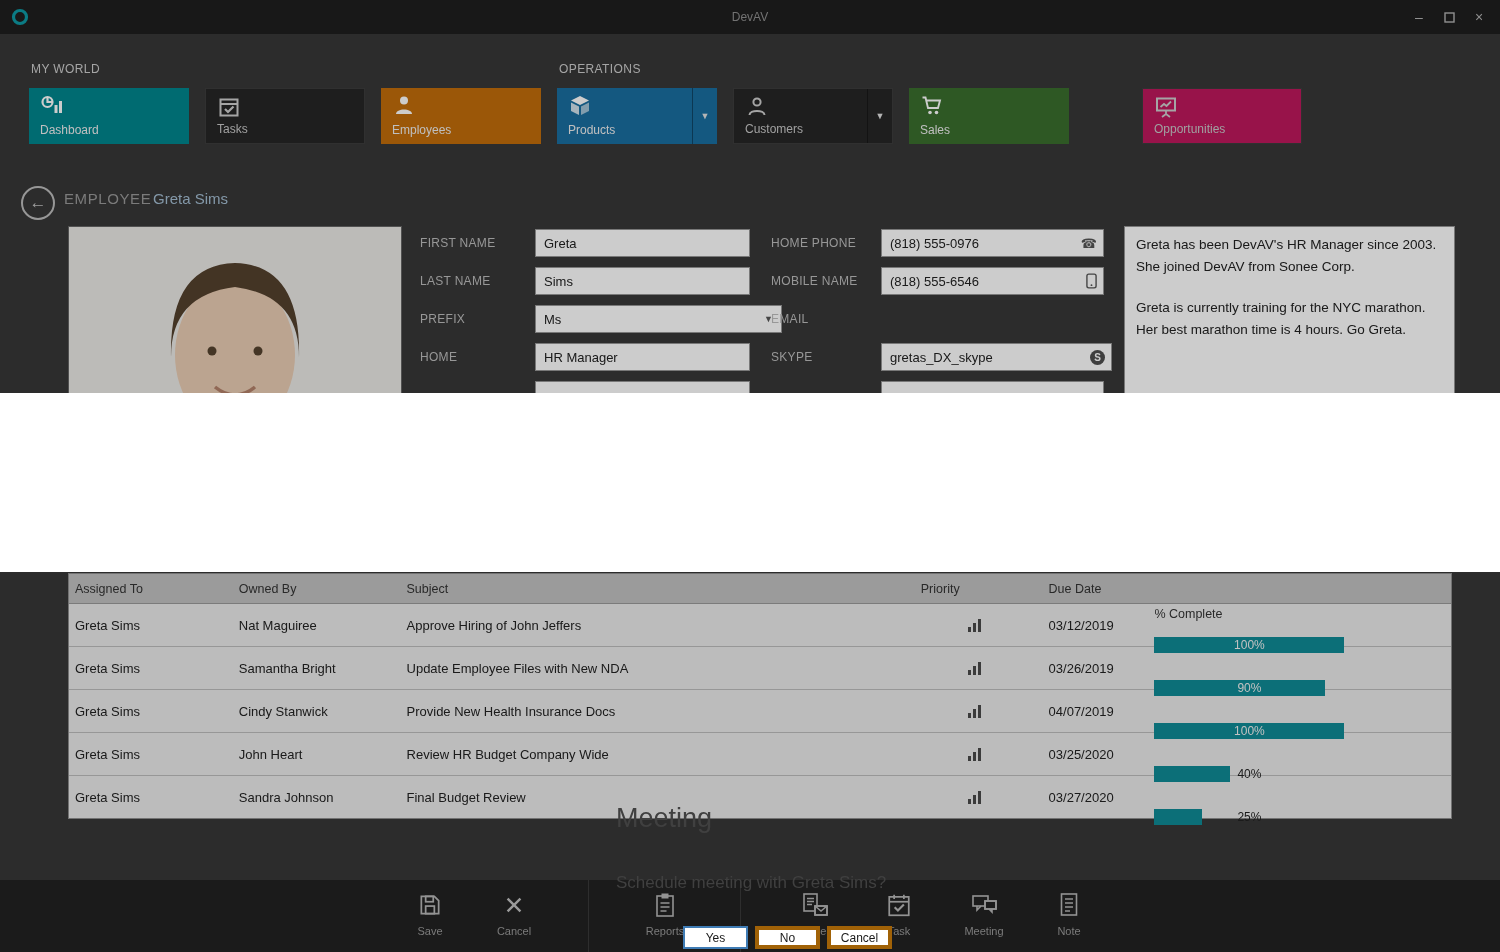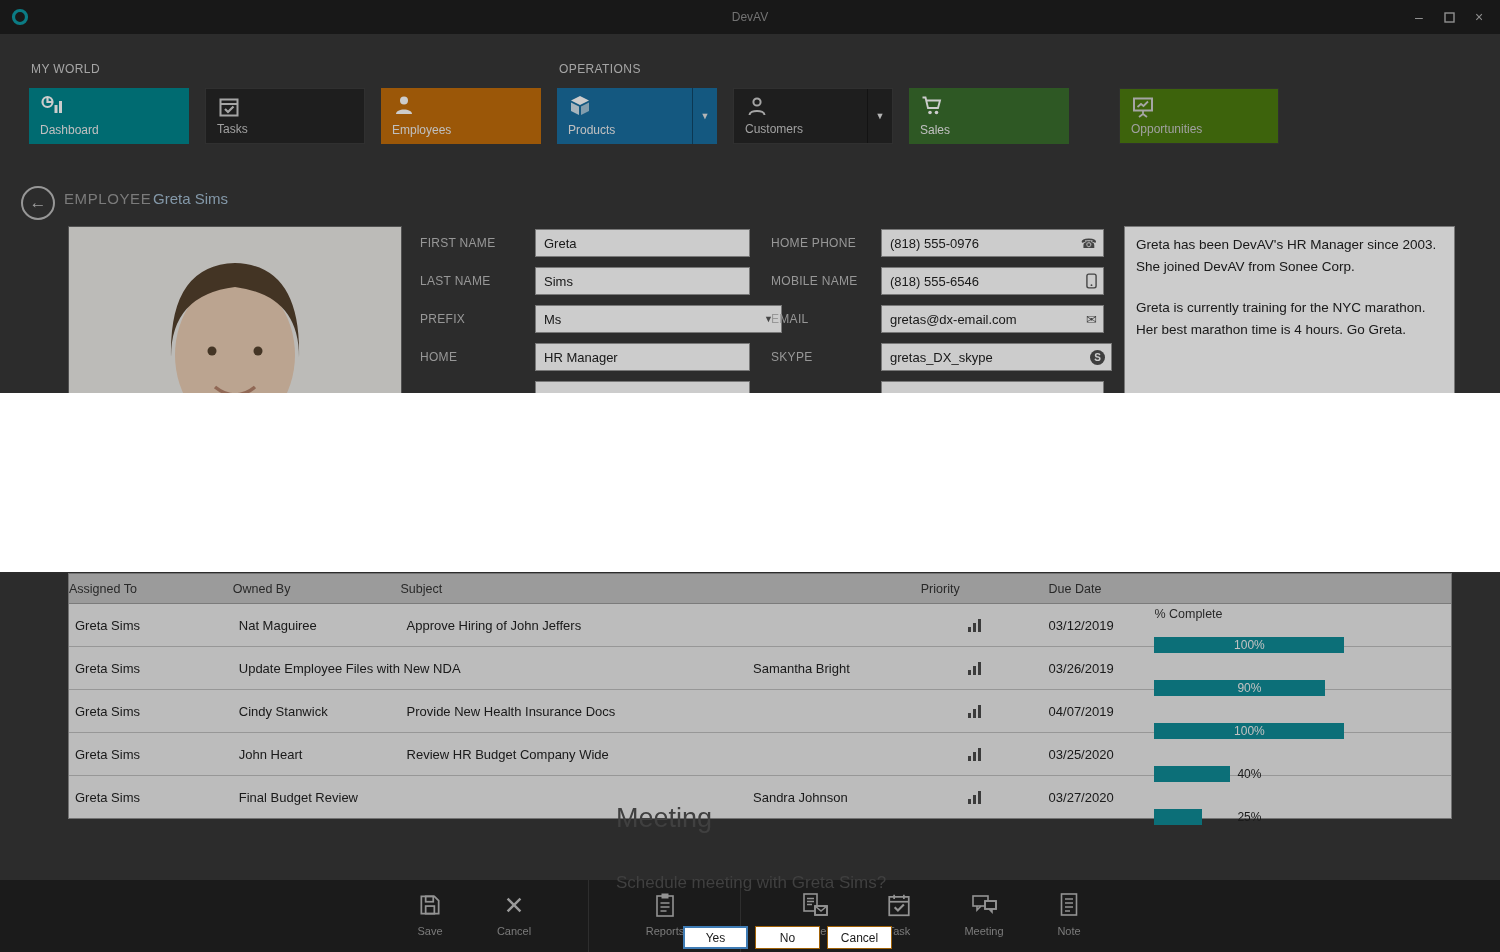--- a/index.html
+++ b/index.html
@@ -32,26 +32,26 @@
   .dd-arrow{position:absolute;right:9px;top:0;height:28px;display:flex;align-items:center;font-size:9px;color:#555;}
   .skype-badge{width:15px;height:15px;border-radius:50%;background:#4e4e4e;color:#fff;font-size:10px;font-weight:bold;display:flex;align-items:center;justify-content:center;}
   .notes{position:absolute;left:1124px;top:226px;width:331px;height:300px;background:#fff;border:1px solid #979797;box-sizing:border-box;padding:7px 11px;font-size:13.5px;color:#222;line-height:22px;}
   .notes p{margin:0 0 19px 0;}
   
   .overlay{position:absolute;left:0;top:0;width:1500px;height:952px;background:rgba(0,0,0,.20);z-index:5;pointer-events:none;}
   .dialog{position:absolute;left:0;top:393px;width:1500px;height:179px;background:#ffffff;z-index:6;}
   .dialog-title{position:absolute;left:616px;top:410px;font-size:27px;font-weight:300;color:#404040;}
   .dialog-msg{position:absolute;left:616px;top:480px;font-size:17px;color:#404040;}
   .dialog-btns{position:absolute;left:683px;top:533px;display:flex;gap:7px;}
-  .dbtn{width:65px;height:23px;box-sizing:border-box;background:#fff;border:1px solid #a16207;font-size:12px;color:#1a1a1a;display:flex;align-items:center;justify-content:center;cursor:default;}
+  .dbtn{width:65px;height:23px;box-sizing:border-box;background:#fff;border:4px solid #a16207;font-size:12px;color:#1a1a1a;display:flex;align-items:center;justify-content:center;cursor:default;}
   .dbtn.default{border:2px solid #3f7cb5;}
   
   .grid{position:absolute;left:68px;top:573px;width:1384px;border:1px solid #8f8f8f;box-sizing:border-box;background:#ececec;}
   .ghead{display:flex;height:29px;background:#c2c2c2;border-bottom:1px solid #9a9a9a;}
-  .gh{font-size:12.5px;color:#333;display:flex;align-items:center;box-sizing:border-box;}
+  .gh{font-size:12.5px;color:#333;display:flex;align-items:center;padding-left:6px;box-sizing:border-box;}
   .grow{display:flex;height:42px;background:#ececec;border-bottom:1px solid #bdbdbd;font-size:13px;color:#222;}
   .grow:last-child{border-bottom:none;}
   .gc{display:flex;align-items:center;padding-left:6px;box-sizing:border-box;}
   .c1{width:164px;}.c2{width:168px;}.c3{width:515px;}
   .c4{width:120px;justify-content:center;padding-left:0;}
   .c5{width:105px;padding-left:14px;}
   .c6{width:312px;padding-left:15px;margin-top:40px;}
   .pbar{position:relative;width:190px;height:16px;}
   .pbar-fill{position:absolute;left:0;top:0;height:16px;background:#0f8b96;}
   .pbar-label{position:absolute;left:0;top:0;width:190px;height:16px;line-height:16px;text-align:center;font-size:12px;}
@@ -148,21 +148,21 @@
     <span class="tile-icon">
       <svg width="24" height="24" viewBox="0 0 24 24" fill="none" stroke="#fff" stroke-width="1.9">
           <path d="M2.5 3.5 h3 l2.5 10.5 h10 l2-7.5 H6.5"></path>
           <circle cx="10" cy="18.5" r="1.8" fill="#fff" stroke="none"></circle>
           <circle cx="16.5" cy="18.5" r="1.8" fill="#fff" stroke="none"></circle>
         </svg>
     </span>
     <span class="tile-label">Sales</span>
   </div>
 
-  <div class="tile dark" style="left: 1119px; background: #4d7c0f;">
+  <div class="tile dark" style="left: 1142px; background: #be185d;">
     <span class="tile-icon">
       <svg width="24" height="24" viewBox="0 0 24 24" fill="none" stroke="#cfcfcf" stroke-width="2">
           <rect x="3" y="3.5" width="18" height="12"></rect>
           <path d="M6.5 12 l3.5-3 l2.5 2 l4.5-4.5" stroke-width="1.8"></path>
           <path d="M12 15.5 V19 M12 19 l-4 3 M12 19 l4 3" stroke-width="1.8"></path>
         </svg>
     </span>
     <span class="tile-label">Opportunities</span>
   </div>
 
@@ -212,24 +212,20 @@
   <div class="f-wrap" style="left:881px;top:267px;width:223px">
     <input class="f-input" readonly="" value="(818) 555-6546" style="">
     <span class="f-ico">
       <svg width="11" height="16" viewBox="0 0 12 17">
           <rect x="1" y="1" width="10" height="15" rx="2" fill="none" stroke="#555" stroke-width="1.5"></rect>
           <circle cx="6" cy="13" r="1" fill="#555"></circle>
         </svg>
     </span>
   </div>
   <span class="f-label" style="left:771px;top:312px">EMAIL</span>
-  <div class="f-wrap" style="left:881px;top:305px;width:223px">
-    <input class="f-input" readonly="" value="gretas@dx-email.com" style="">
-    <span class="f-ico">✉</span>
-  </div>
   <span class="f-label" style="left:771px;top:350px">SKYPE</span>
   <div class="f-wrap" style="left:881px;top:343px;width:231px">
     <input class="f-input" readonly="" value="gretas_DX_skype" style="">
     <span class="f-ico">
         <span class="skype-badge">S</span>
       </span>
   </div>
   <div class="f-wrap" style="left:881px;top:381px;width:223px">
     <input class="f-input noicon" readonly="" style="">
   </div>
@@ -264,22 +260,22 @@
       <div class="gc c6">
         <div class="pbar">
             <div class="pbar-fill" style="background: rgb(15, 139, 150); width: 100%;"></div>
             <span class="pbar-label" style="color: rgb(242, 242, 242);">100%</span>
           </div>
       </div>
     </div>
 
     <div class="grow">
       <div class="gc c1">Greta Sims</div>
+      <div class="gc c2">Samantha Bright</div>
       <div class="gc c3">Update Employee Files with New NDA</div>
-      <div class="gc c2">Samantha Bright</div>
       <div class="gc c4">
           <svg width="13" height="14" viewBox="0 0 13 14">
             <rect x="0" y="9" width="3" height="5" fill="#4a4a4a"></rect>
             <rect x="5" y="5" width="3" height="9" fill="#4a4a4a"></rect>
             <rect x="10" y="1" width="3" height="13" fill="#4a4a4a"></rect>
           </svg>
         </div>
       <div class="gc c5">03/26/2019</div>
       <div class="gc c6">
         <div class="pbar">
@@ -324,22 +320,22 @@
       <div class="gc c6">
         <div class="pbar">
             <div class="pbar-fill" style="background: rgb(15, 139, 150); width: 40%;"></div>
             <span class="pbar-label" style="color: rgb(34, 34, 34);">40%</span>
           </div>
       </div>
     </div>
 
     <div class="grow">
       <div class="gc c1">Greta Sims</div>
+      <div class="gc c2">Sandra Johnson</div>
       <div class="gc c3">Final Budget Review</div>
-      <div class="gc c2">Sandra Johnson</div>
       <div class="gc c4">
           <svg width="13" height="14" viewBox="0 0 13 14">
             <rect x="0" y="9" width="3" height="5" fill="#4a4a4a"></rect>
             <rect x="5" y="5" width="3" height="9" fill="#4a4a4a"></rect>
             <rect x="10" y="1" width="3" height="13" fill="#4a4a4a"></rect>
           </svg>
         </div>
       <div class="gc c5">03/27/2020</div>
       <div class="gc c6">
         <div class="pbar">

